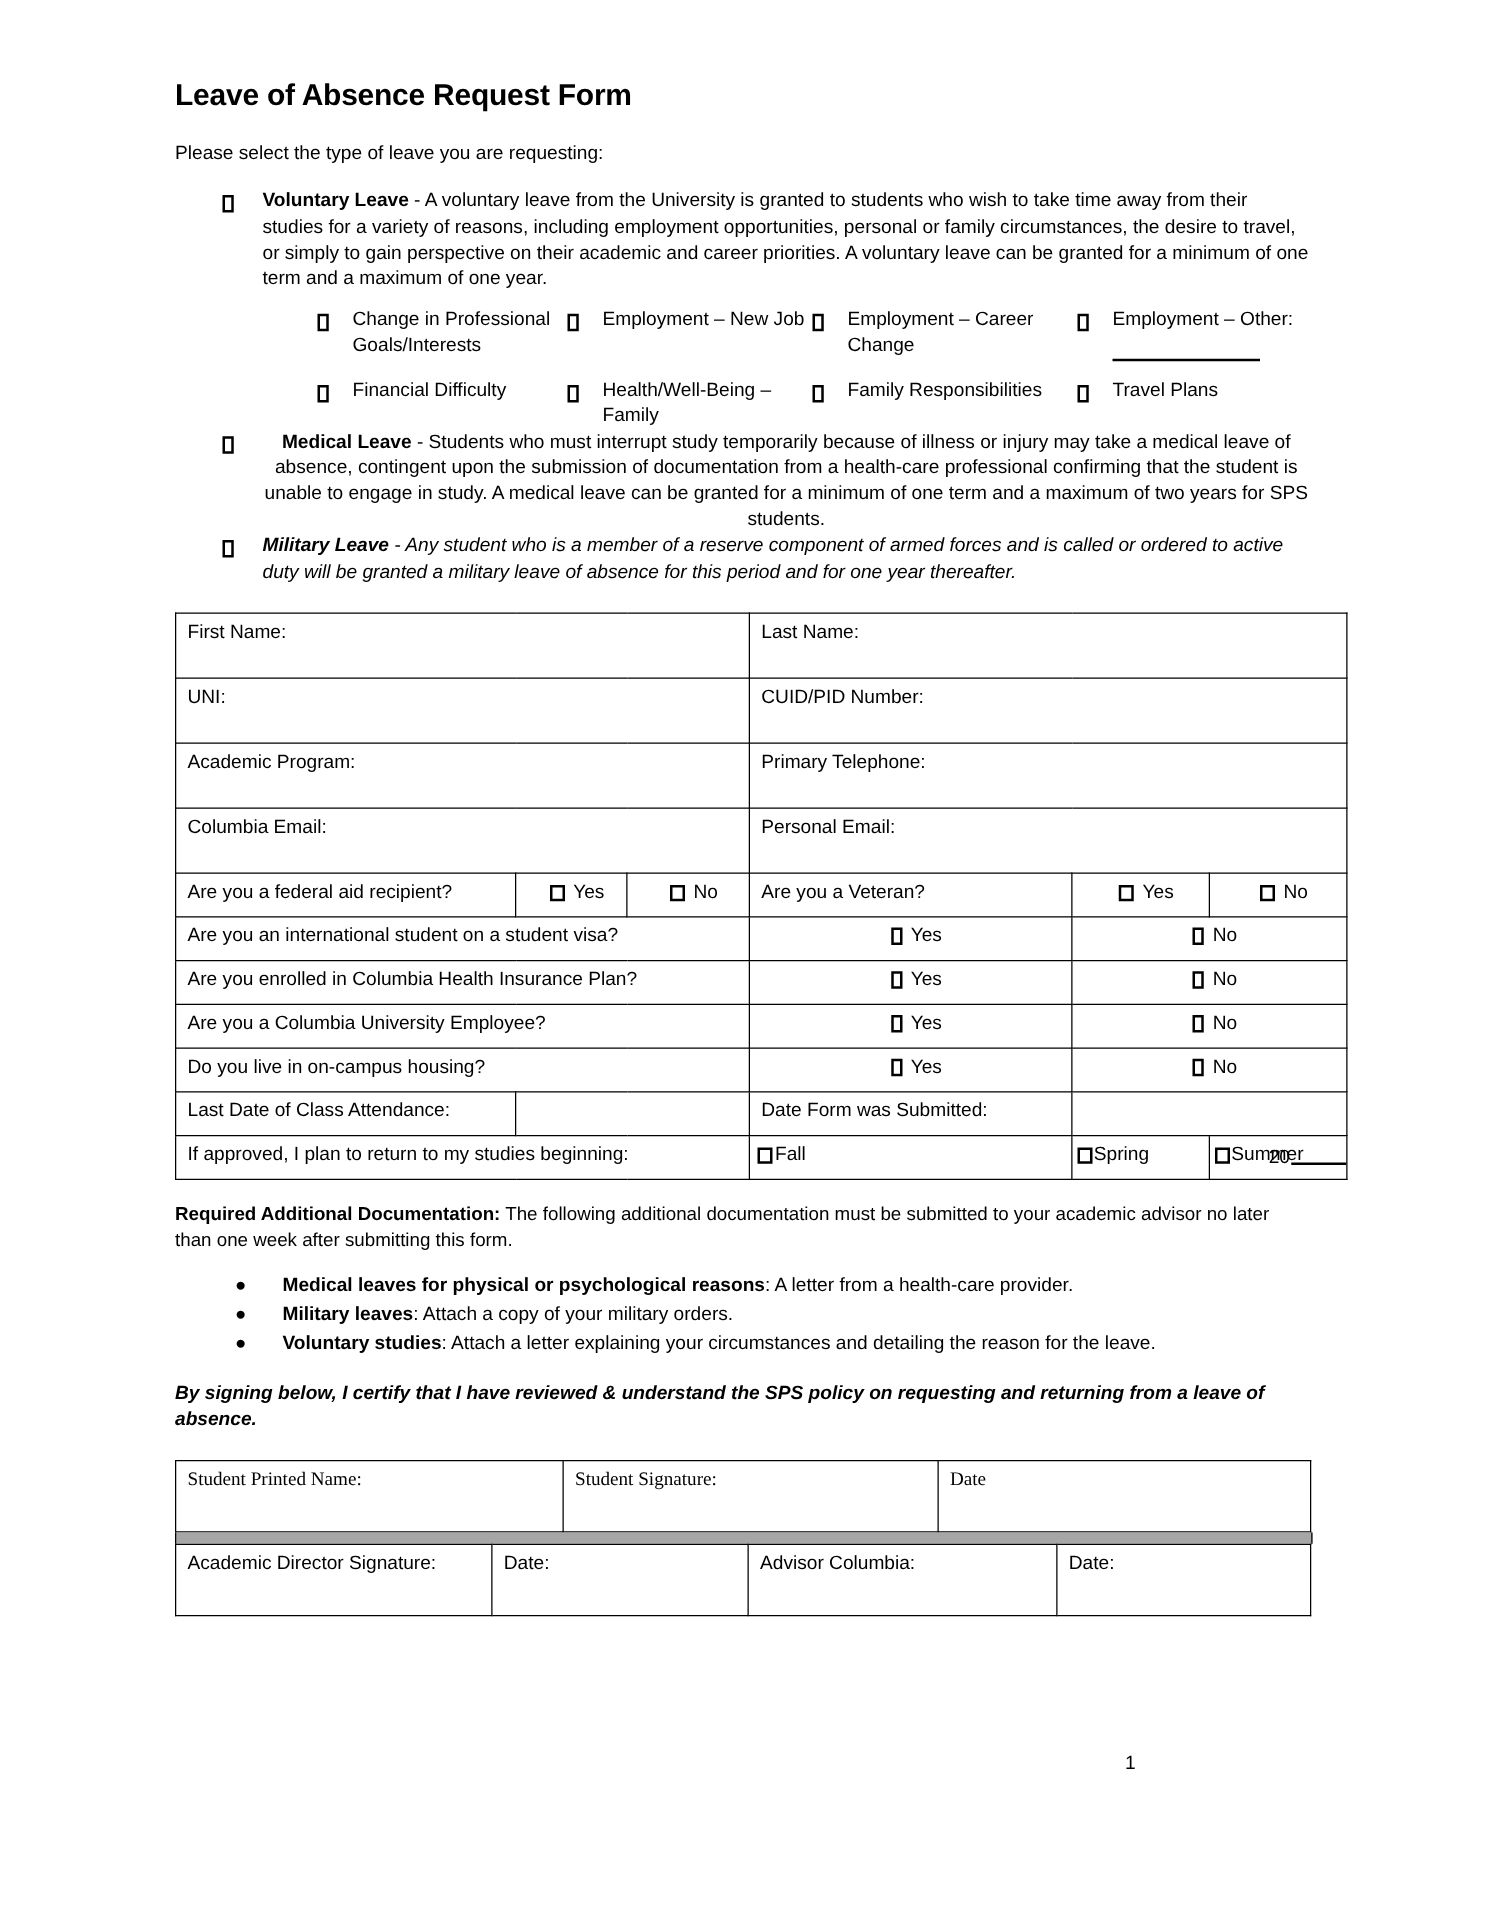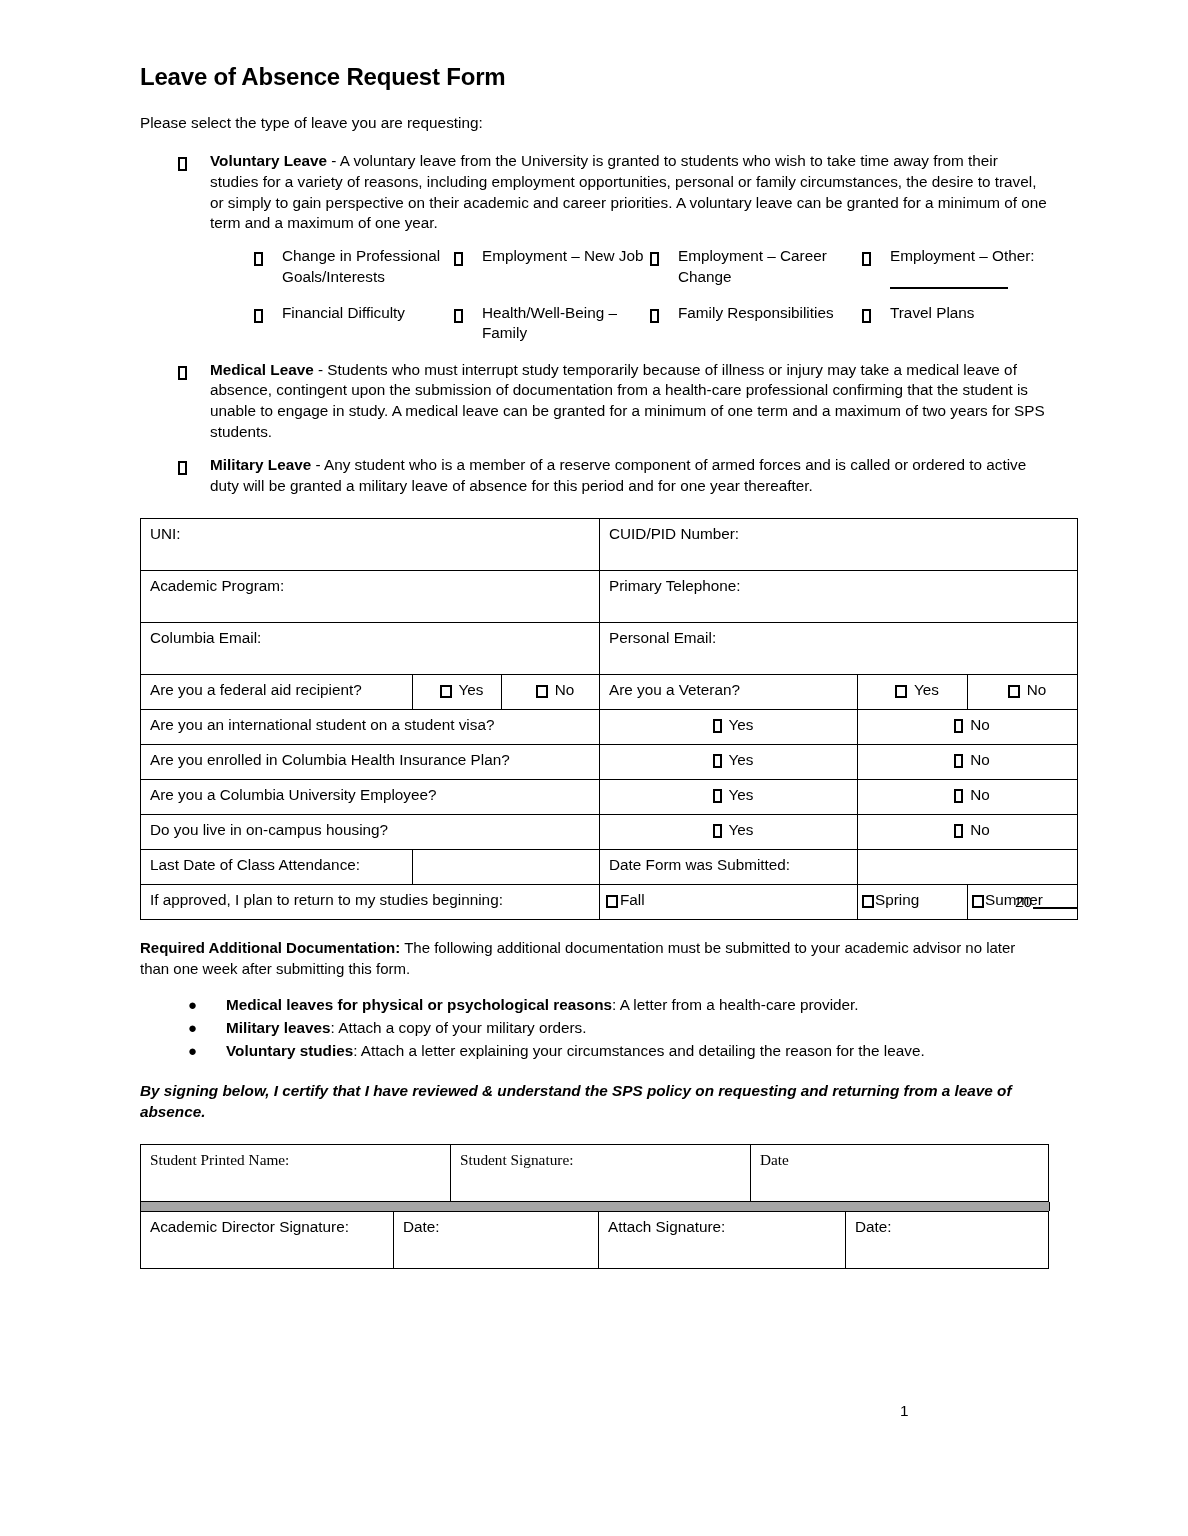--- a/index.html
+++ b/index.html
@@ -260,42 +260,46 @@
           <span class="rcb"><span class="cb"></span></span>
           <span>Family Responsibilities</span>
         </div>
         <div class="reason-cell col-d">
           <span class="rcb"><span class="cb"></span></span>
           <span>Travel Plans</span>
         </div>
       </div>
     </div>
 
-    <div class="leave-item" style="margin-top:16px;">
+    <div class="leave-item" style="text-align:center;">
       <span class="lead-cb"><span class="cb"></span></span>
       <b>Medical Leave</b><span> - </span><span>Students who must interrupt study temporarily because of illness or injury may take a medical leave of absence, contingent upon the submission of documentation from a health-care professional confirming that the student is unable to engage in study. A medical leave can be granted for a minimum of one term and a maximum of two years for SPS students.</span>
     </div>
 
-    <div class="leave-item" style="margin-top:12px;">
+    <div class="leave-item" style="font-style:italic;">
       <span class="lead-cb"><span class="cb"></span></span>
       <b>Military Leave</b><span> - </span><span>Any student who is a member of a reserve component of armed forces and is called or ordered to active duty will be granted a military leave of absence for this period and for one year thereafter.</span>
     </div>
 
   </div>
 
   <table class="form-table">
     <colgroup>
       <col style="width:272px">
       <col style="width:89px">
       <col style="width:98px">
       <col style="width:258px">
       <col style="width:110px">
       <col style="width:110px">
     </colgroup>
     <tbody>
+      <tr>
+        <td class="tall" colspan="3">First Name:</td>
+        <td class="tall" colspan="3">Last Name:</td>
+      </tr>
       <tr>
         <td class="tall" colspan="3">UNI:</td>
         <td class="tall" colspan="3">CUID/PID Number:</td>
       </tr>
       <tr>
         <td class="tall" colspan="3">Academic Program:</td>
         <td class="tall" colspan="3">Primary Telephone:</td>
       </tr>
       <tr>
         <td class="tall" colspan="3">Columbia Email:</td>
@@ -438,21 +442,21 @@
     <colgroup>
       <col style="width:253px">
       <col style="width:205px">
       <col style="width:247px">
       <col style="width:203px">
     </colgroup>
     <tbody>
       <tr>
         <td>Academic Director Signature:</td>
         <td>Date:</td>
-        <td>Attach Signature:</td>
+        <td>Advisor Columbia:</td>
         <td>Date:</td>
       </tr>
     </tbody>
   </table>
 
 </div>
 
 <div class="page-number">1</div>
 
 </body></html>

